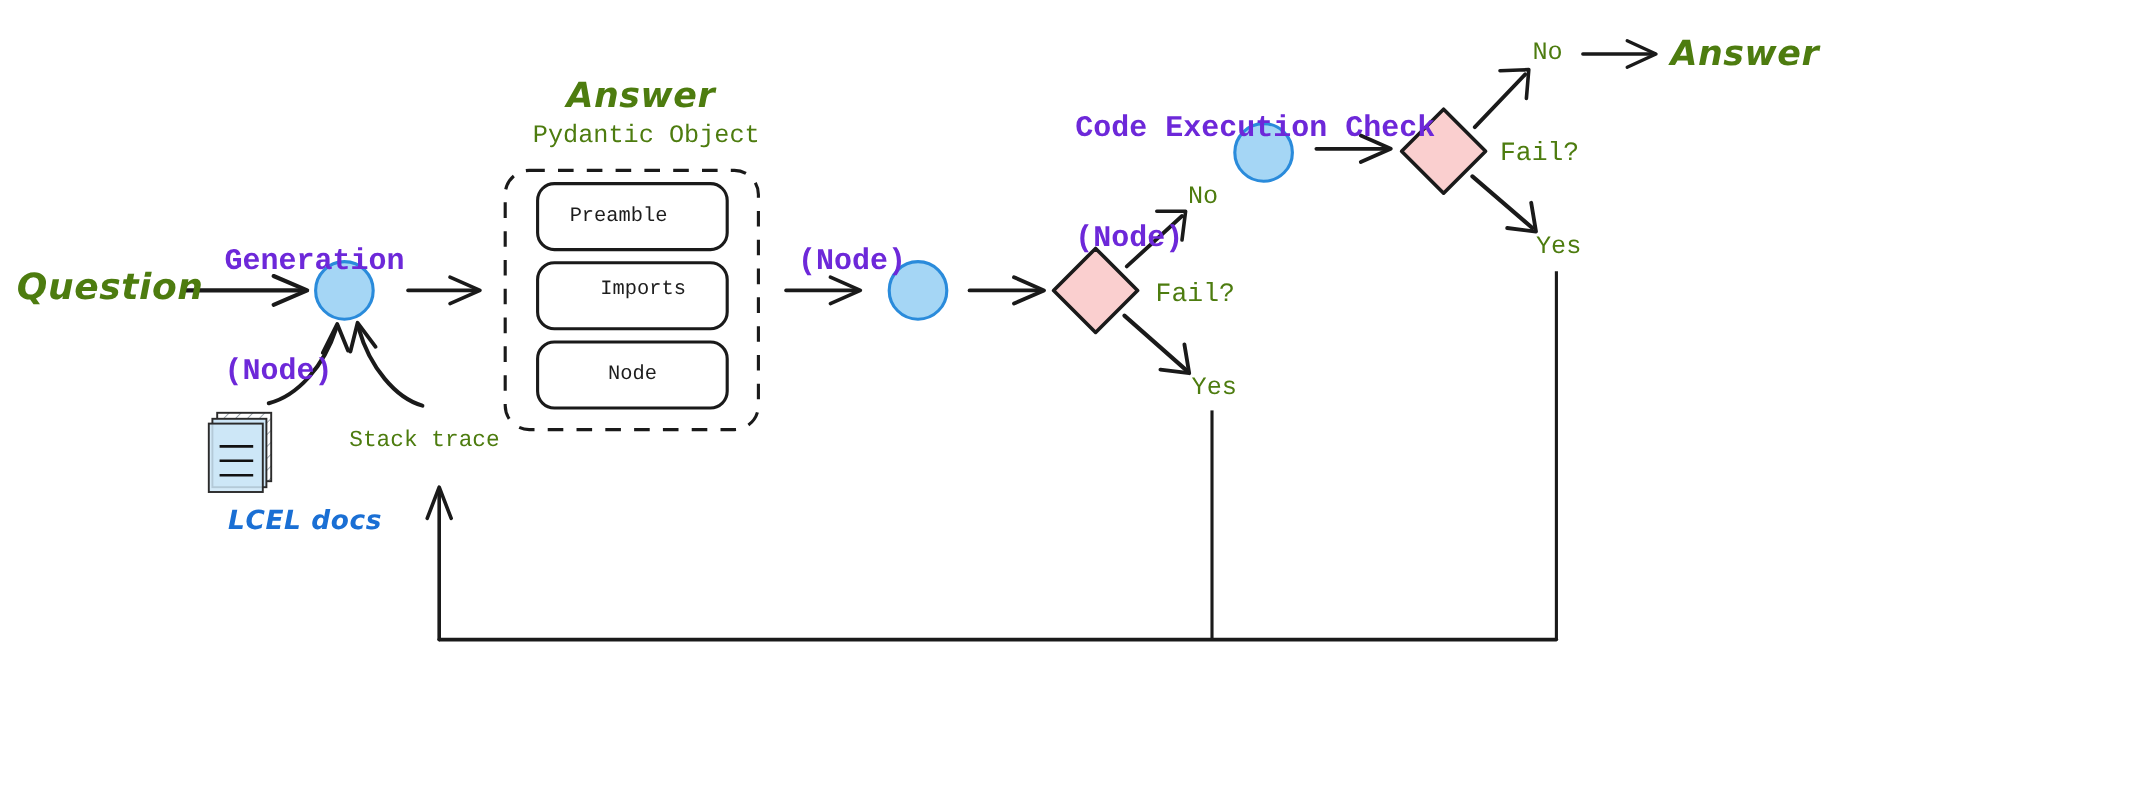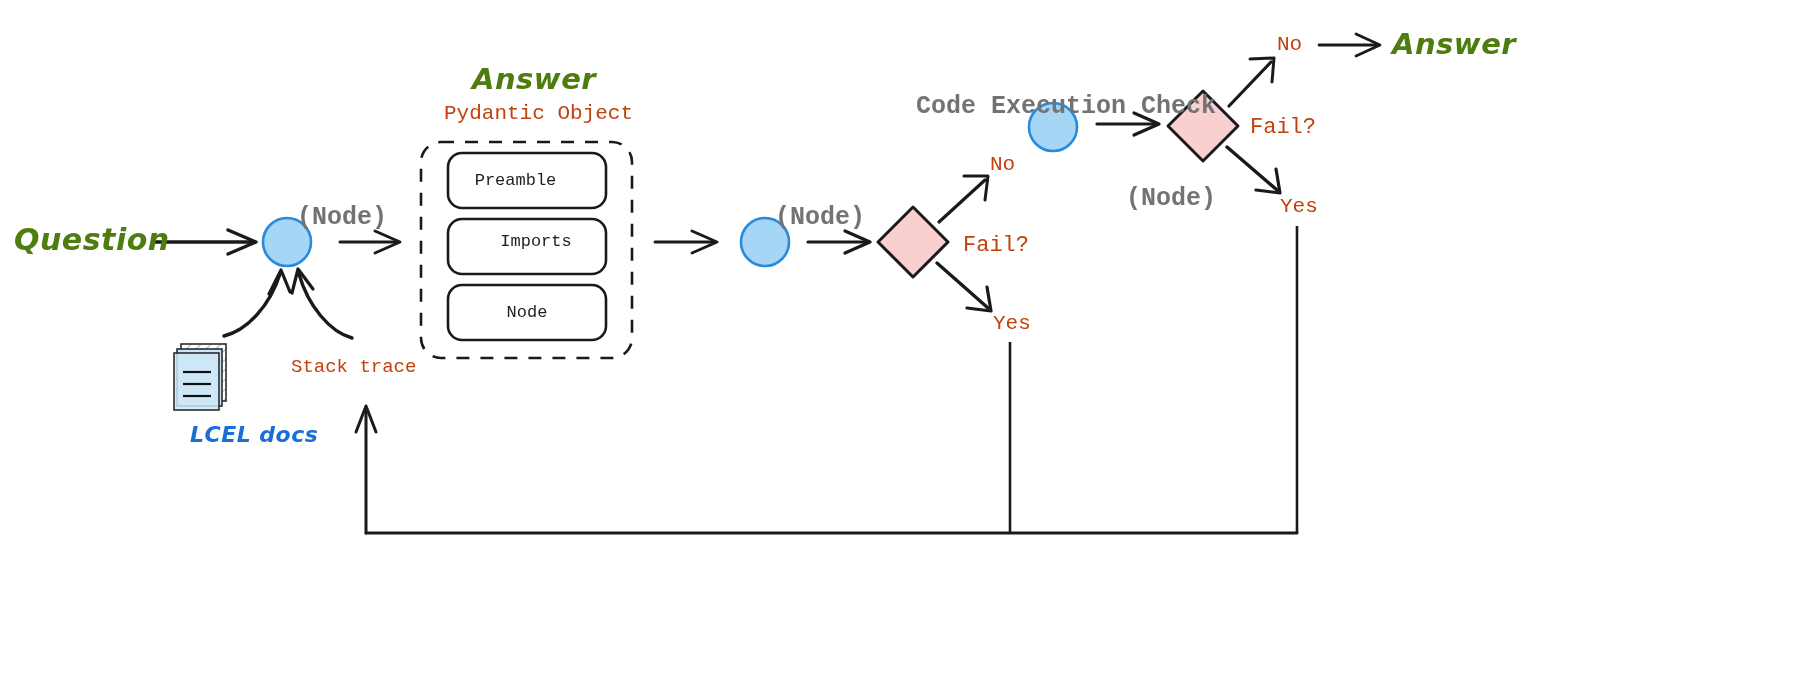--- a/index.html
+++ b/index.html
@@ -31,27 +31,27 @@
   .hand-blue {
     font-family: "DejaVu Sans", sans-serif;
     font-style: italic;
     font-weight: 600;
     color: #1a6fd4;
     letter-spacing: 0.5px;
     margin-left: 38px;
   }
   .mono {
     font-family: "Liberation Mono", "DejaVu Sans Mono", monospace;
-    color: #c2410c;
+    color: #4d7c0f;
   }
   .node-title {
     font-family: "Liberation Mono", "DejaVu Sans Mono", monospace;
     font-weight: 700;
-    color: #737373;
-    text-align: right;
+    color: #6d28d9;
+    text-align: left;
     line-height: 1.22;
   }
   svg.layer {
     position: absolute;
     left: 0; top: 0;
     width: 1796px;
     height: 673px;
     overflow: visible;
     pointer-events: none;
   }
@@ -185,20 +185,21 @@
     <g>
       <path d="M1297 533 L366 533" stroke="#1a1a1a" stroke-width="3.0" fill="none" stroke-linecap="round"></path>
       <path d="M366 533 L366 410" stroke="#1a1a1a" stroke-width="3.0" fill="none" stroke-linecap="round"></path>
       <path d="M356 432 L366 406 L376 432" stroke="#1a1a1a" stroke-width="3.0" fill="none" stroke-linecap="round" stroke-linejoin="round"></path>
     </g>
   </svg>
 
   <div class="lbl hand" style="left:14px; top:222px; font-size:30px;">Question</div>
 
   <div class="lbl node-title" style="left:187px; top:142px; width:200px; font-size:25px;">
+    <div>Generation</div>
     <div>(Node)</div>
   </div>
 
   <div class="lbl hand-blue" style="left:152px; top:422px; font-size:22px;">LCEL docs</div>
 
   <div class="lbl mono" style="left:291px; top:356px; font-size:19px;">Stack trace</div>
 
   <div class="lbl hand" style="left:472px; top:62px; font-size:29px;">Answer</div>
 
   <div class="lbl mono" style="left:444px; top:102px; font-size:21px;">Pydantic Object</div>

